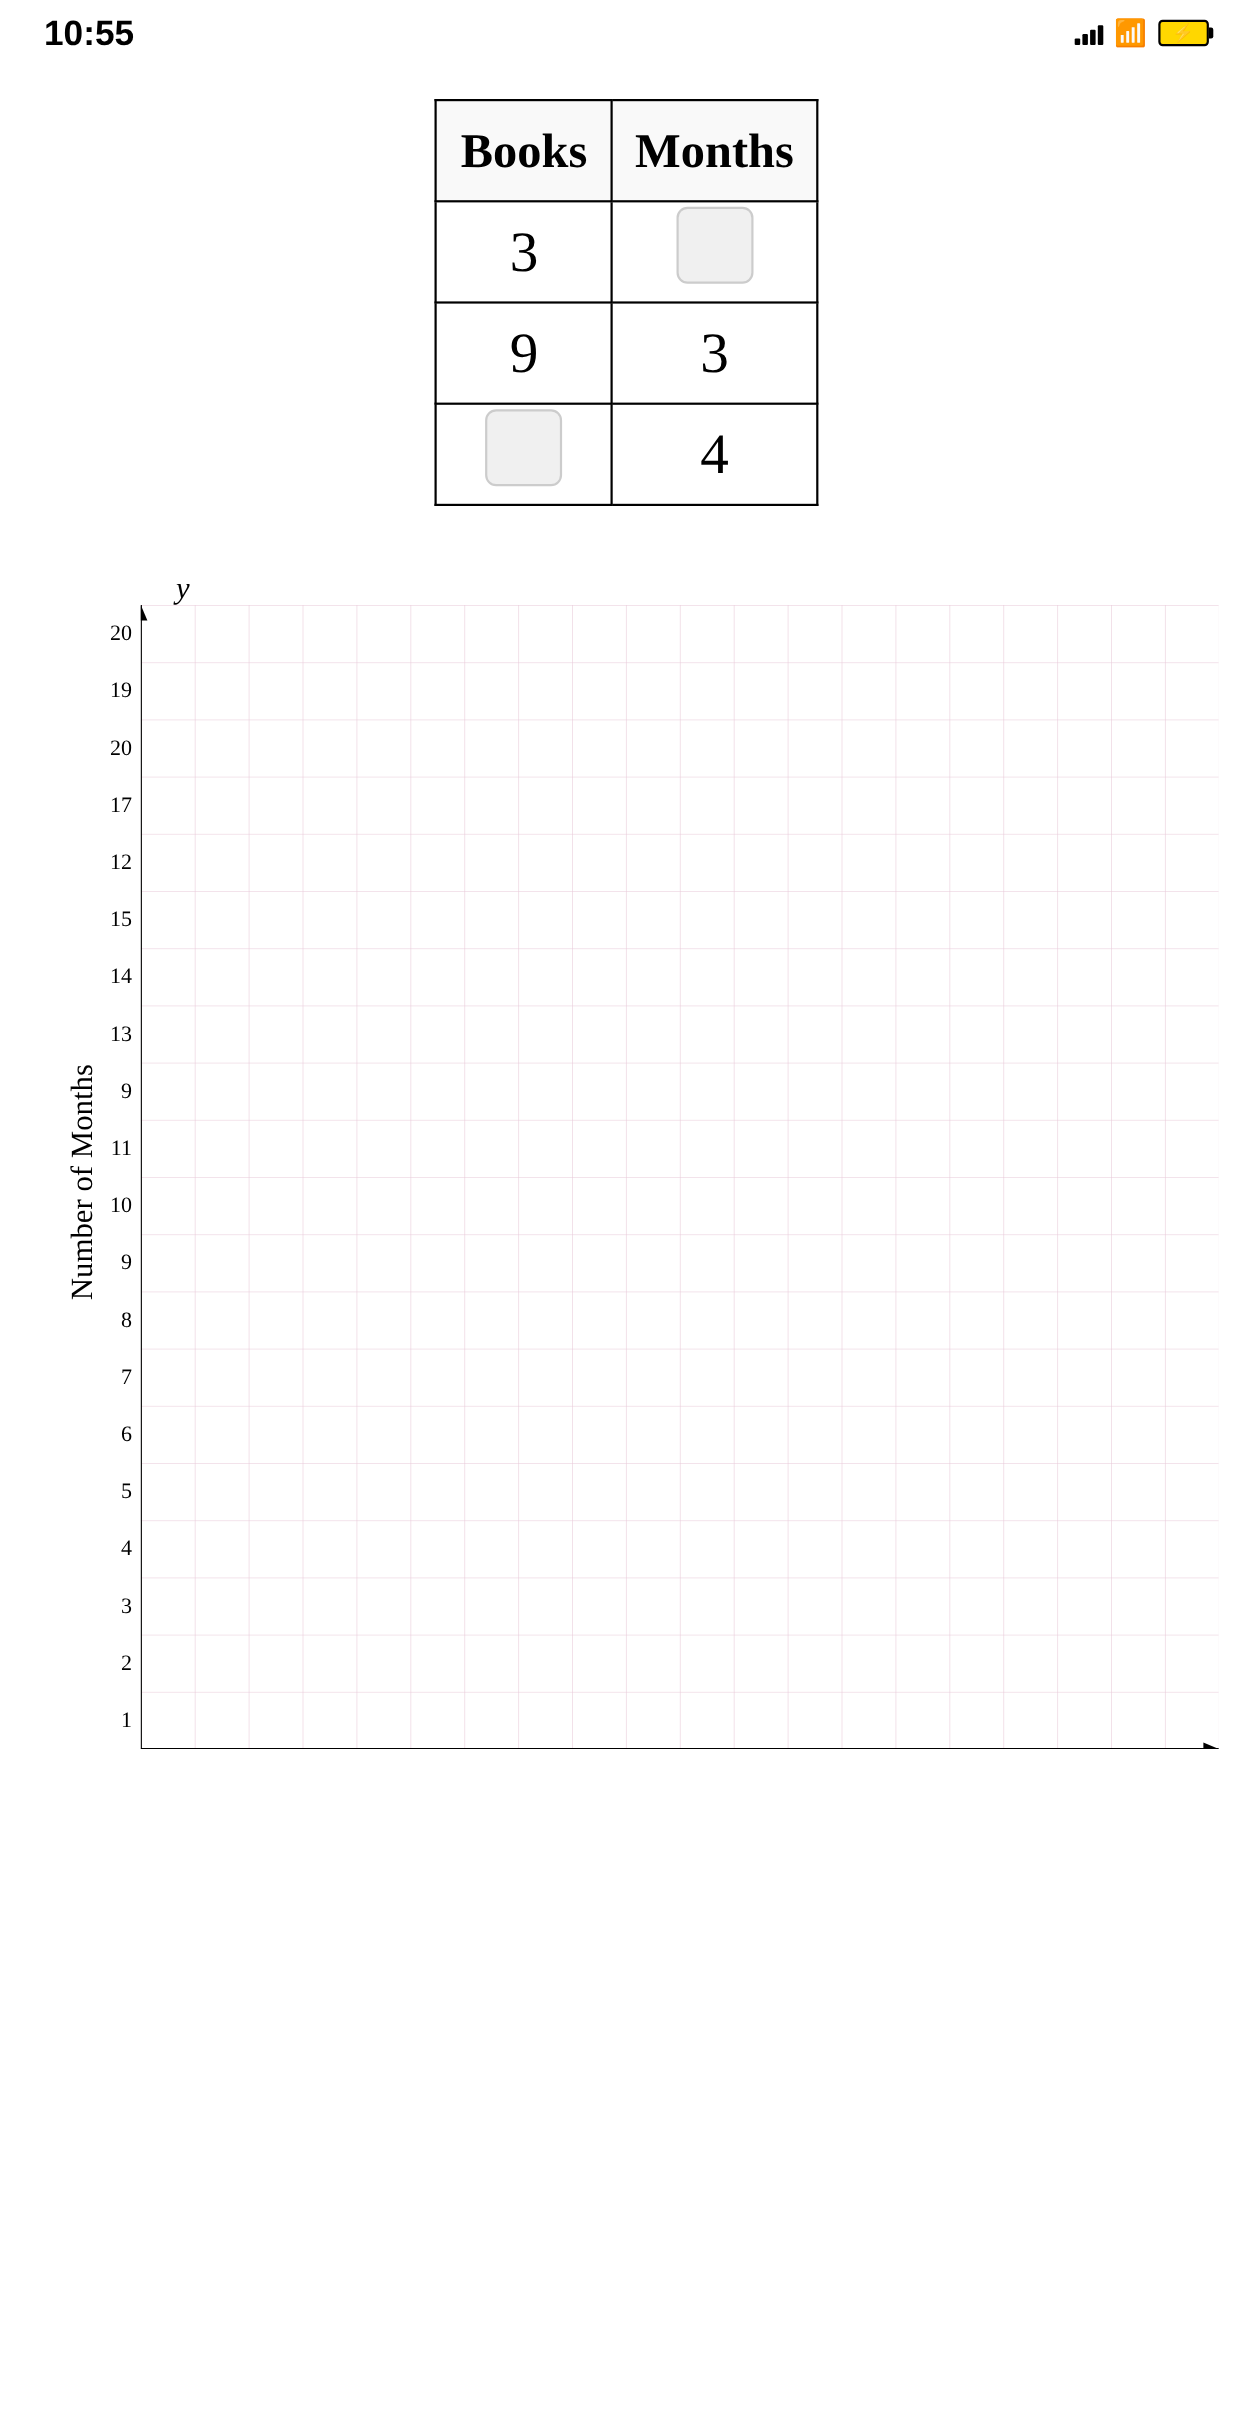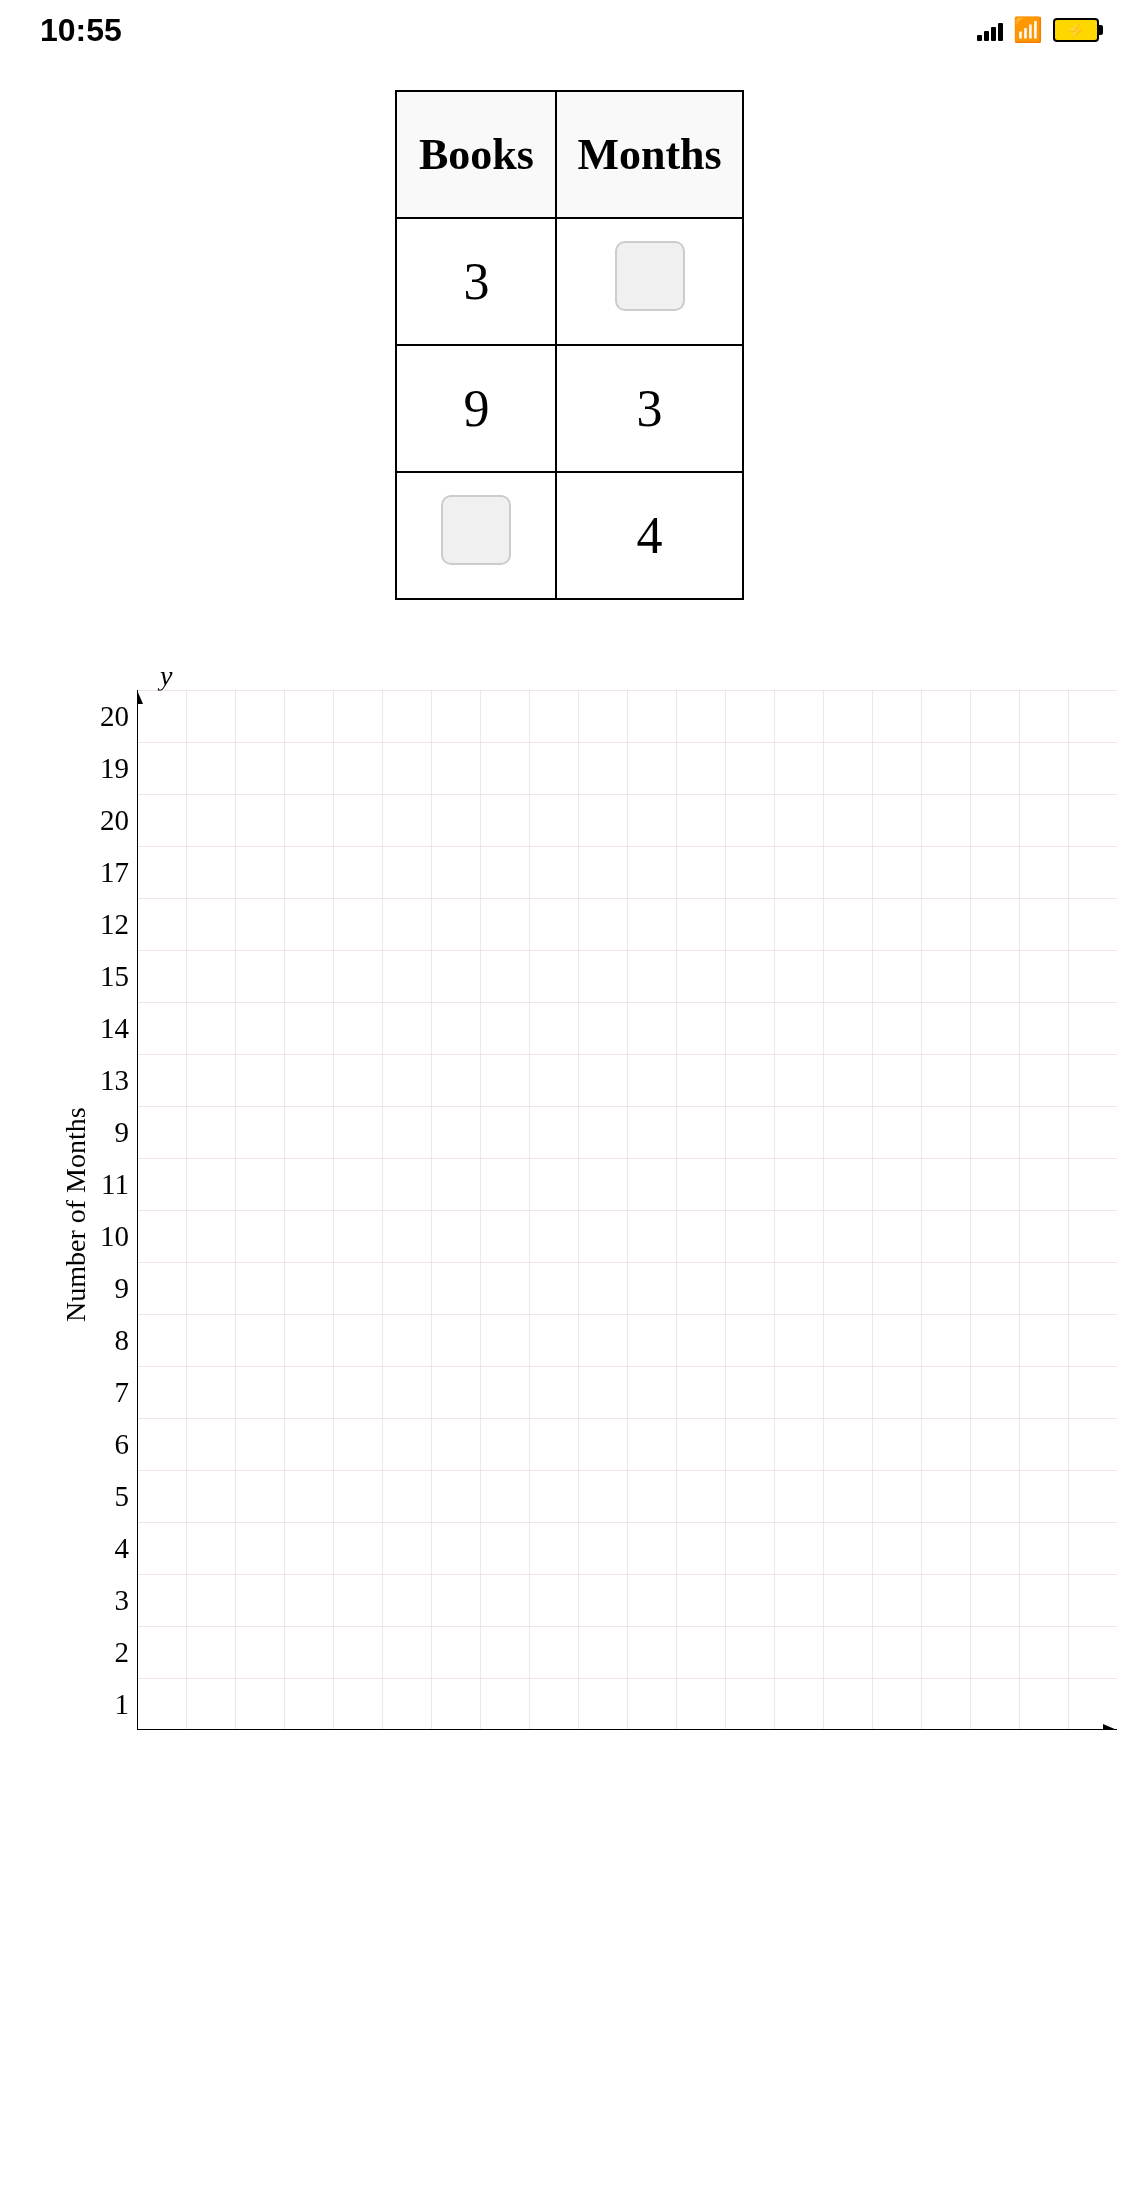--- a/index.html
+++ b/index.html
@@ -111,21 +111,21 @@
 
     .ratio-table {
       border-collapse: collapse;
       border: 2px solid #000;
     }
 
     .ratio-table th,
     .ratio-table td {
       border: 2px solid #000;
       width: 160px;
-      height: 127px;
+      height: 92px;
       text-align: center;
       vertical-align: middle;
       font-size: 52px;
     }
 
     .ratio-table th {
       font-size: 44px;
       font-weight: bold;
       background: #f9f9f9;
       padding: 10px 20px;
@@ -187,21 +187,21 @@
 
     .y-numbers {
       display: flex;
       flex-direction: column-reverse;
       align-items: flex-end;
       padding-right: 8px;
       padding-bottom: 0;
     }
 
     .y-num {
-      font-size: 29px;
+      font-size: 20px;
       color: #000;
       height: 52px;
       display: flex;
       align-items: center;
       justify-content: flex-end;
       line-height: 1;
     }
 
     .grid-container {
       position: relative;

